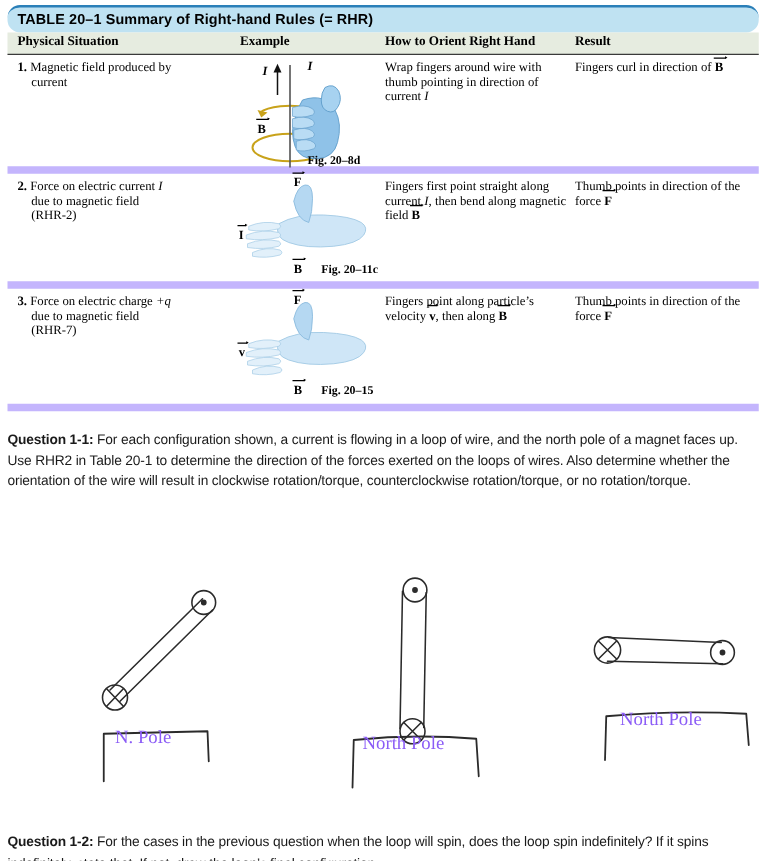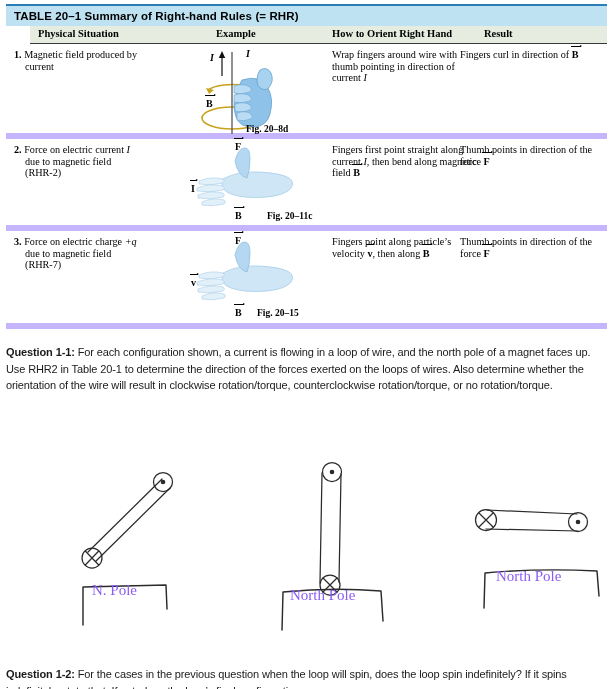--- a/index.html
+++ b/index.html
@@ -24,34 +24,34 @@
     width: 601px;
   }
   .table-title-bar {
     background: #bfe2f2;
     border-top: 2px solid #2a7fb8;
     height: 22px;
     display: flex;
     align-items: center;
     padding-left: 8px;
     box-sizing: border-box;
+    border-radius: 10px;
   }
   .table-title {
     font-family: "Liberation Sans", sans-serif;
     font-weight: bold;
     font-size: 11.5px;
     letter-spacing: 0.1px;
     white-space: nowrap;
   }
   .table-head {
     background: #e6ece0;
     height: 17px;
     position: relative;
     border-bottom: 1.2px solid #3a3a3a;
-    margin-left: 24px;
   }
   .table-head .hcell {
     position: absolute;
     top: 2px;
     font-family: "Liberation Serif", serif;
     font-weight: bold;
     font-size: 10.5px;
     white-space: nowrap;
   }
   .c1 { left: 8px; }
@@ -68,21 +68,21 @@
   .trow.r2 { height: 92px; }
   .trow.r3 { height: 98px; }
 
   .cell {
     position: absolute;
     top: 5px;
     font-size: 10.2px;
     line-height: 11.6px;
   }
   .cell.k1 { left: 8px;   width: 175px; }
-  .cell.k3 { left: 302px; width: 150px; margin-left: 24px; }
+  .cell.k3 { left: 302px; width: 150px; }
   .cell.k4 { left: 454px; width: 150px; }
 
   .num { font-weight: bold; }
   .indent { padding-left: 11px; display: block; }
   .ital { font-style: italic; }
   .vecb { font-weight: bold; position: relative; display: inline-block; }
   .vecb::after {
     content: "";
     position: absolute;
     left: -1px; right: -2px; top: -3.2px;
@@ -220,21 +220,21 @@
           <path d="M44 20 q3 -12 9 -13 q6 -1 6 11 q0 11 -3 19 q-9 -2 -12 -17 z" fill="#b5d8f2" stroke="#88b9dd" stroke-width="0.7"></path>
           <path d="M8 40 q12 -5 24 -2 q3 2 0 4 q-12 3 -24 1 z" fill="#e2f0fa" stroke="#a8cde7" stroke-width="0.6"></path>
           <path d="M6 47 q13 -5 26 -2 q3 2 0 4 q-13 3 -26 1 z" fill="#e2f0fa" stroke="#a8cde7" stroke-width="0.6"></path>
           <path d="M7 54 q13 -5 25 -2 q3 2 0 4 q-12 3 -25 1 z" fill="#e2f0fa" stroke="#a8cde7" stroke-width="0.6"></path>
           <path d="M11 61 q11 -5 22 -2 q3 2 0 4 q-11 3 -22 1 z" fill="#e2f0fa" stroke="#a8cde7" stroke-width="0.6"></path>
         </g>
       </svg>
       <span class="flabel" style="left:44px; top:0px;"><span class="vecb">F</span></span>
       <span class="flabel" style="left:0px; top:42px;"><span class="vecb">I</span></span>
       <span class="flabel" style="left:44px; top:69px;"><span class="vecb">B</span></span>
-      <span class="figcap" style="left:76px; top:70px;">Fig. 20–11c</span>
+      <span class="figcap" style="left:66px; top:70px;">Fig. 20–11c</span>
     </div>
 
     <div class="cell k3">
       <span>Fingers first point straight along current </span><span class="ital">I</span><span>, then bend along magnetic field </span><span class="vecb">B</span>
     </div>
 
     <div class="cell k4">
       <span>Thumb points in direction of the force </span><span class="vecb">F</span>
     </div>
   </div>

